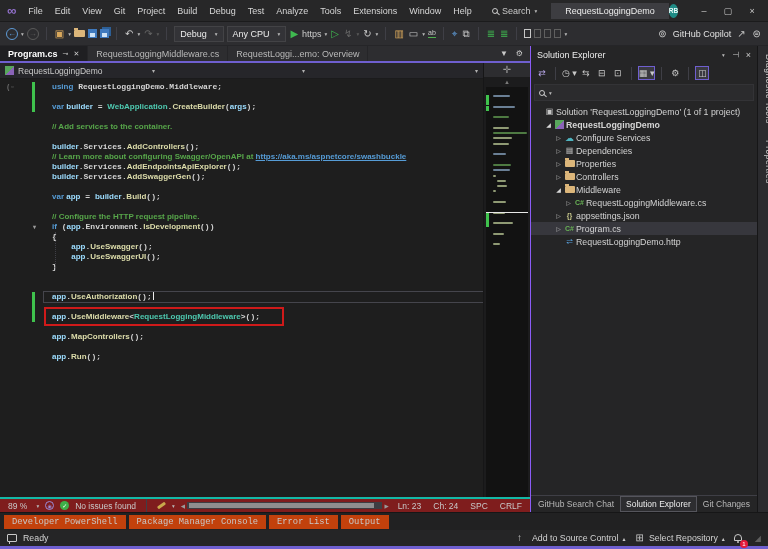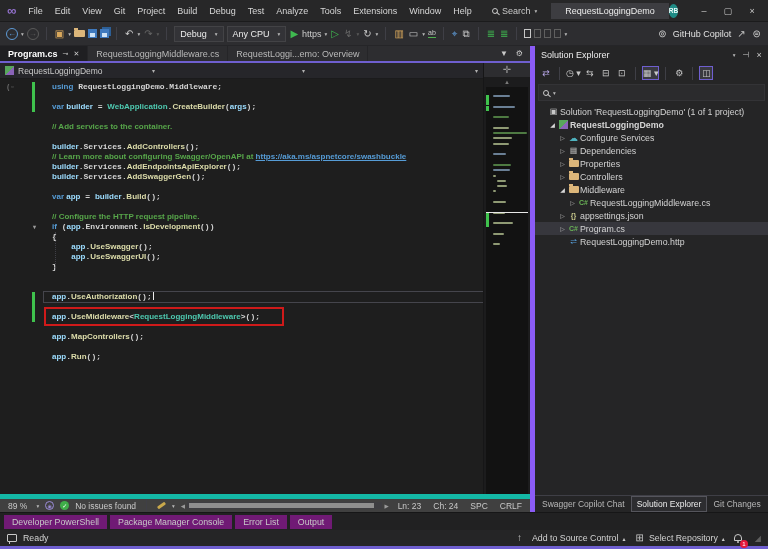--- a/index.html
+++ b/index.html
@@ -72,32 +72,32 @@
   .ln{color:#569cd6;text-decoration:underline;}
 
   .minimap-col{flex:0 0 47px;background:#1c1c1d;border-left:1px solid #161617;display:flex;flex-direction:column;}
   .split-handle{height:14px;text-align:center;color:#9a9a9a;background:#2d2d30;font-size:10px;line-height:14px;}
   .scroll-up{height:10px;text-align:center;color:#7a7a7a;font-size:6px;line-height:10px;}
   .minimap{flex:1;position:relative;background:#121212;margin:0 2px;}
   .mm-bar{position:absolute;height:2px;border-radius:1px;}
   .mm-chg{position:absolute;left:0;width:3px;height:5px;background:var(--chg);}
   .mm-caret{position:absolute;left:0;right:0;height:1px;background:#e8e8e8;}
 
-  .editor-status{flex:0 0 15px;background:#404040;display:flex;align-items:center;font-size:8.5px;color:#c8c8c8;padding:0 5px;gap:6px;border-top:5px solid #14b8a6;}
+  .editor-status{flex:0 0 15px;background:#7f1d1d;display:flex;align-items:center;font-size:8.5px;color:#c8c8c8;padding:0 5px;gap:6px;border-top:2px solid #14b8a6;}
   .ok-circ{width:9px;height:9px;border-radius:50%;background:#3fae49;color:#fff;font-size:6px;display:flex;align-items:center;justify-content:center;}
   .cp-dot{width:9px;height:9px;border-radius:50%;border:1px solid #9b8cd9;color:#9b8cd9;font-size:5px;display:flex;align-items:center;justify-content:center;}
   .pen{width:9px;height:3px;background:#c8a84b;transform:rotate(-35deg);border-radius:1px;display:inline-block;}
   .hsb{flex:1;display:flex;align-items:center;gap:2px;}
   .hsb-arrow{font-size:5.5px;color:#9a9a9a;}
   .hsb-track{flex:1;height:7px;background:#3e3e42;position:relative;}
   .hsb-thumb{position:absolute;left:2px;right:8px;top:1px;bottom:1px;background:#8f8f8f;}
   .est{white-space:nowrap;padding:0 3px;}
 
   
-  .right-dock{flex:0 0 215px;background:#252526;border-left:5px solid #8b5cf6;display:flex;flex-direction:column;min-height:0;}
+  .right-dock{flex:0 0 215px;background:#252526;border-left:1px solid #8b5cf6;display:flex;flex-direction:column;min-height:0;}
   .dock-title{flex:0 0 17px;display:flex;align-items:center;padding:0 6px;color:#ececec;gap:4px;}
   .dock-title-icons{margin-left:auto;display:flex;gap:7px;color:#c8c8c8;align-items:center;}
   .pin-ic{display:inline-block;transform:rotate(90deg);font-size:8px;}
   .se-toolbar{flex:0 0 20px;display:flex;align-items:center;gap:2px;padding:0 4px;}
   .se-btn{min-width:14px;height:14px;display:flex;align-items:center;justify-content:center;color:#b8a7e8;font-size:9px;gap:1px;}
   .se-btn.plain{color:#c8c8c8;}
   .se-btn.boxed{border:1px solid var(--accent);background:#3a3a40;}
   .se-search{flex:0 0 17px;margin:1px 3px 2px 3px;display:flex;align-items:center;background:#2b2b2d;border:1px solid #333336;padding:0 4px;gap:4px;}
   .se-search input{flex:1;background:transparent;border:0;outline:0;color:#9a9a9a;font-size:8.5px;font-family:"Liberation Sans",sans-serif;min-width:0;}
   .se-tree{flex:1;overflow:hidden;padding-top:2px;}
@@ -118,21 +118,21 @@
   .i-http{color:#569cd6;font-size:8px;}
   .dock-tabs{flex:0 0 17px;display:flex;align-items:center;border-top:1px solid #3f3f46;font-size:8.5px;color:#b8b8b8;padding:0 2px;gap:1px;}
   .dock-tab{padding:2px 5px;white-space:nowrap;}
   .dock-tab.active{border:1px solid #55555c;background:#2d2d30;color:#ececec;}
 
   .side-strip{flex:0 0 23px;background:#2b2b2e;border-left:1px solid #161617;display:flex;flex-direction:column;gap:16px;padding-top:8px;align-items:center;}
   .vtab{writing-mode:vertical-rl;font-size:8.5px;color:#c8c8c8;letter-spacing:0.5px;}
 
   
   .bottom-tabs{flex:0 0 18px;background:#212122;display:flex;align-items:center;gap:3px;padding-left:4px;font-size:8.8px;color:#c8c8c8;border-top:1px solid #161617;}
-  .btab{padding:2px 8px;background:#701a75;white-space:nowrap;}
+  .btab{padding:2px 8px;background:#c2410c;white-space:nowrap;font-family:Liberation Mono, monospace;}
   .statusbar{flex:0 0 19px;background:#252526;border-bottom:3px solid var(--accent);display:flex;align-items:center;padding:0 7px;gap:6px;font-size:8.8px;color:#d4d4d4;}
   .fb-ic{width:10px;height:8px;border:1px solid #c8c8c8;border-radius:1px;position:relative;display:inline-block;}
   .fb-ic::after{content:'';position:absolute;left:1px;bottom:-3px;width:3px;height:2px;border-left:1px solid #c8c8c8;}
   .sb-right{margin-left:auto;display:flex;align-items:center;gap:9px;}
   .sb-item{display:flex;align-items:center;gap:4px;white-space:nowrap;}
   .up-caret{font-size:6px;color:#c8c8c8;}
   .bell{width:8px;height:7px;border:1px solid #c8c8c8;border-radius:4px 4px 0 0;position:relative;display:inline-block;}
   .bell::after{content:'';position:absolute;left:2px;bottom:-3px;width:2px;height:2px;border-radius:50%;background:#c8c8c8;}
   .badge{position:absolute;right:-6px;bottom:-5px;background:#e5193c;color:#fff;border-radius:50%;width:8px;height:8px;font-size:6px;display:flex;align-items:center;justify-content:center;}
   .grip{color:#5f5f5f;font-size:8px;}
@@ -560,21 +560,21 @@
           </div>
           <div class="trow" style="padding-left: 23px;">
             <span class="arrow"></span>
             <span class="ticon">
               <span class="i-http">⇌</span>
             </span>
             <span>RequestLoggingDemo.http</span>
           </div>
         </div>
       <div class="dock-tabs" id="dock-tabs">
-          <div class="dock-tab">Swagger Copilot Chat</div>
+          <div class="dock-tab">GitHub Search Chat</div>
           <div class="dock-tab active">Solution Explorer</div>
           <div class="dock-tab">Git Changes</div>
         </div>
     </div>
 
     <div class="side-strip" id="side-strip">
         <div class="vtab">Diagnostic Tools</div>
         <div class="vtab">Properties</div>
       </div>
   </div>

